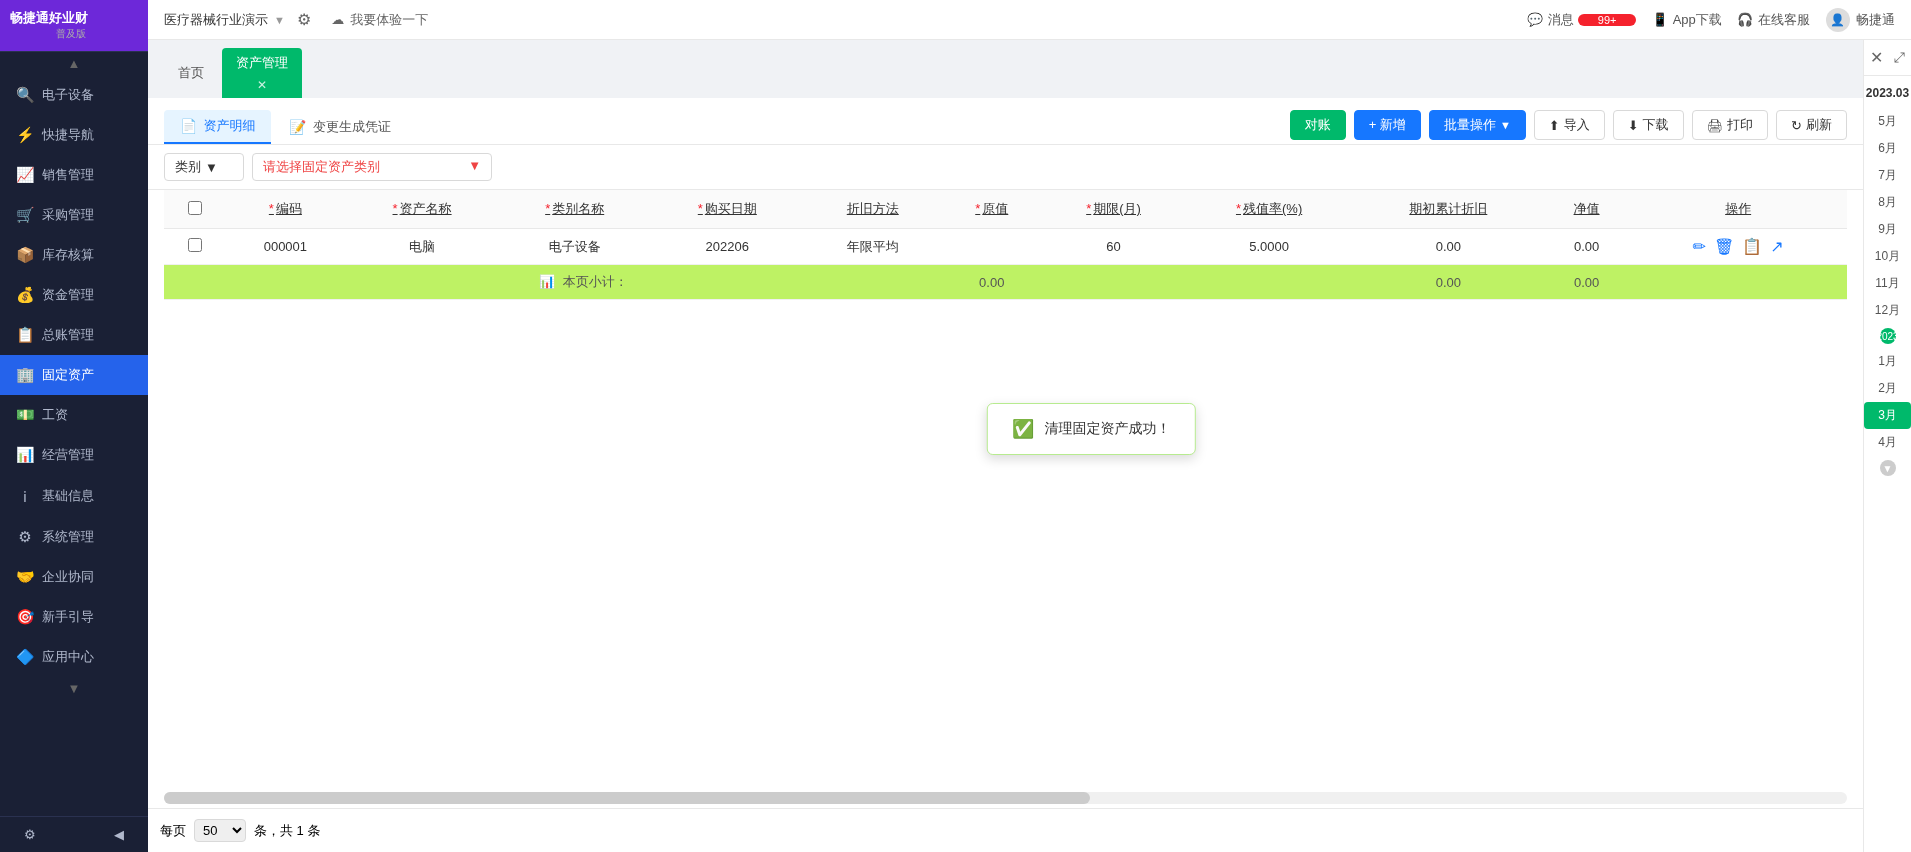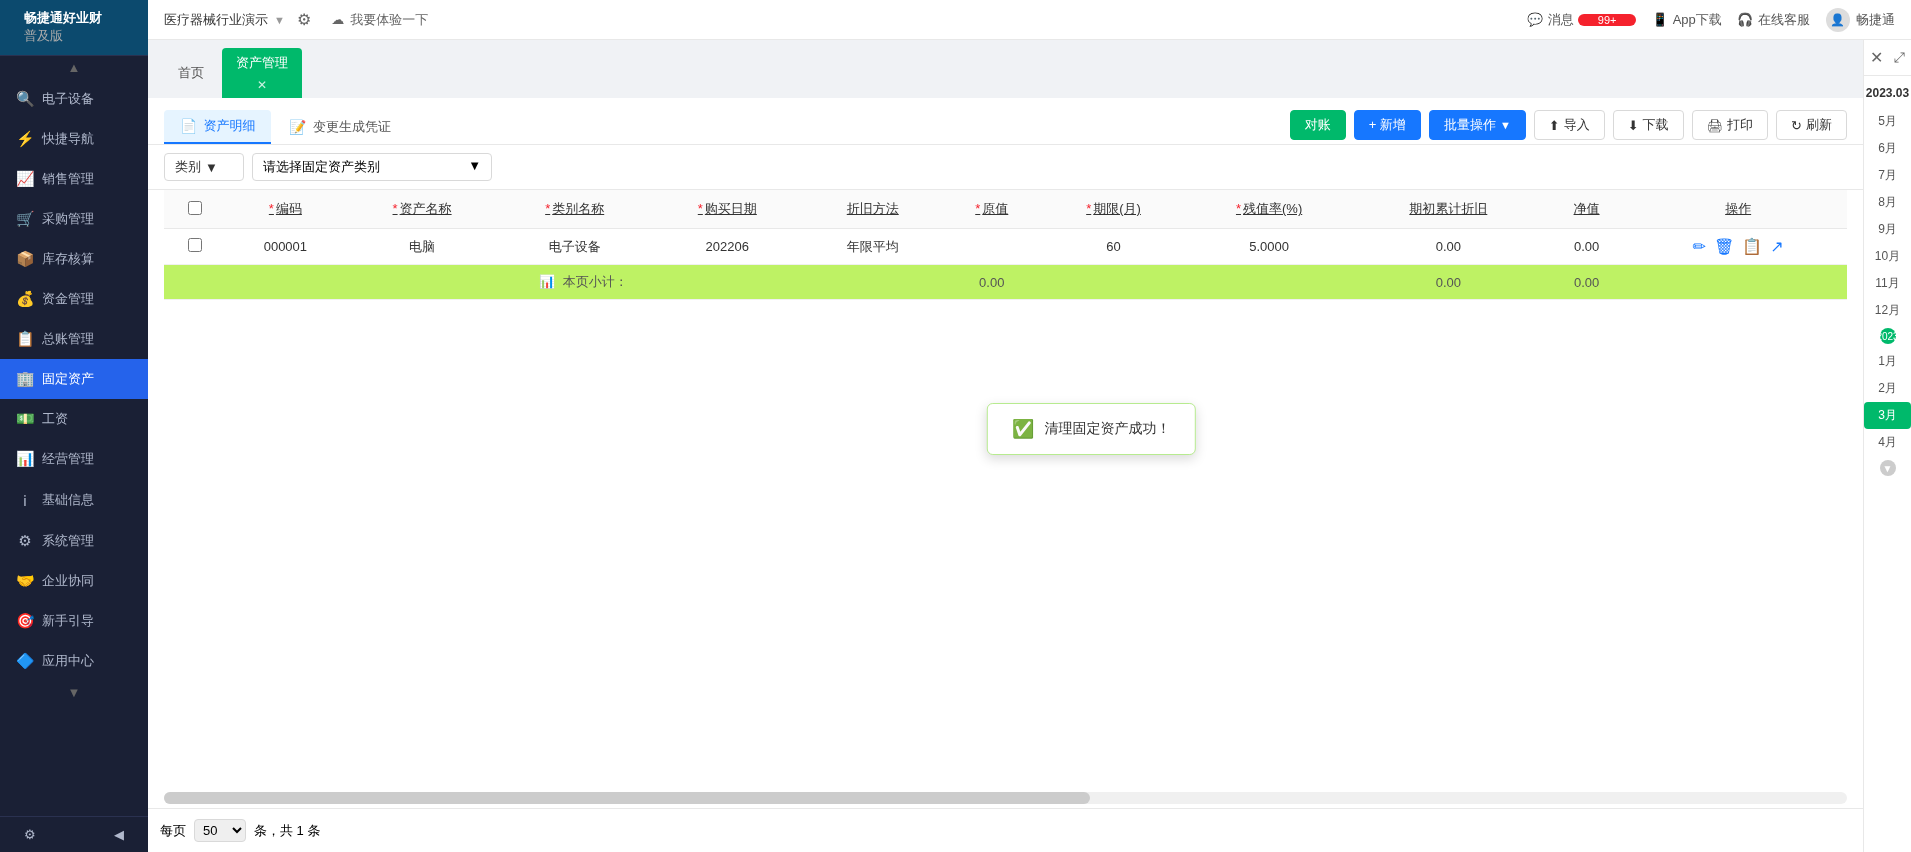--- a/index.html
+++ b/index.html
@@ -1,22 +1,22 @@
 <!DOCTYPE html>
 <html><head>
   <meta charset="utf-8">
   <style>
     * { box-sizing: border-box; margin: 0; padding: 0; }
     body { font-family: "Microsoft YaHei", "PingFang SC", sans-serif; font-size: 13px; background: #f0f2f5; display: flex; height: 852px; overflow: hidden; }
 
     
     .sidebar { width: 148px; background: #1a2035; color: #ccc; display: flex; flex-direction: column; height: 100%; flex-shrink: 0; }
-    .sidebar-logo { padding: 10px 24px; background: #0c4a6e; border-bottom: 1px solid #2a3150; display: flex; align-items: center; gap: 8px; }
+    .sidebar-logo { padding: 10px 10px; background: #6d28d9; border-bottom: 1px solid #2a3150; display: flex; align-items: center; gap: 8px; }
     .sidebar-logo-text { color: #fff; font-size: 13px; font-weight: bold; line-height: 1.3; }
-    .sidebar-logo-sub { color: #aaa; font-size: 13px; }
+    .sidebar-logo-sub { color: #aaa; font-size: 10px; margin-left: 46px; }
     .sidebar-scroll-up, .sidebar-scroll-down { text-align: center; color: #666; padding: 4px 0; cursor: pointer; }
     .sidebar-item { display: flex; align-items: center; gap: 8px; padding: 11px 16px; cursor: pointer; color: #b0b8cc; font-size: 13px; }
     .sidebar-item.active { background: #2563eb; color: #fff; }
     .sidebar-item .icon { font-size: 15px; width: 18px; text-align: center; }
     .sidebar-bottom { margin-top: auto; border-top: 1px solid #2a3150; }
     .sidebar-bottom-item { display: flex; align-items: center; gap: 8px; padding: 10px 16px; cursor: pointer; color: #b0b8cc; font-size: 13px; }
 
     
     .main { flex: 1; display: flex; flex-direction: column; overflow: hidden; }
 
@@ -55,21 +55,21 @@
     .subtab .icon { font-size: 14px; }
     .btn { padding: 5px 14px; border-radius: 4px; font-size: 13px; cursor: pointer; border: 1px solid #d9d9d9; background: #fff; color: #333; display: flex; align-items: center; gap: 4px; }
     .btn.primary { background: #1677ff; color: #fff; border-color: #1677ff; }
     .btn.success { background: #00b96b; color: #fff; border-color: #00b96b; }
     .btn.batch { background: #1677ff; color: #fff; border-color: #1677ff; }
     .btn .arrow { font-size: 11px; }
 
     
     .filter-bar { display: flex; align-items: center; padding: 8px 16px; gap: 8px; background: #fff; border-bottom: 1px solid #e8e8e8; }
     .filter-select { display: flex; align-items: center; gap: 4px; border: 1px solid #d9d9d9; border-radius: 4px; padding: 4px 10px; font-size: 13px; color: #333; cursor: pointer; background: #fff; min-width: 80px; }
-    .filter-select-input { display: flex; align-items: flex-start; gap: 4px; border: 1px solid #d9d9d9; border-radius: 4px; padding: 4px 10px; font-size: 13px; color: #000000; cursor: pointer; background: #fff; min-width: 240px; }
+    .filter-select-input { display: flex; align-items: flex-start; gap: 4px; border: 1px solid #d9d9d9; border-radius: 4px; padding: 4px 10px; font-size: 13px; color: #ef4444; cursor: pointer; background: #fff; min-width: 240px; }
 
     
     .table-wrap { flex: 1; overflow: auto; padding: 0 16px; position: relative; }
     table { width: 100%; border-collapse: collapse; font-size: 13px; }
     thead tr { background: #fafafa; }
     th { padding: 10px 8px; text-align: center; color: #333; font-weight: 500; border-bottom: 1px solid #e8e8e8; white-space: nowrap; text-decoration: underline; }
     td { padding: 8px 8px; text-align: center; color: #333; border-bottom: 1px solid #f0f0f0; white-space: nowrap; }
     .required { color: #f5222d; margin-right: 2px; }
     .checkbox { width: 14px; height: 14px; cursor: pointer; }
 

